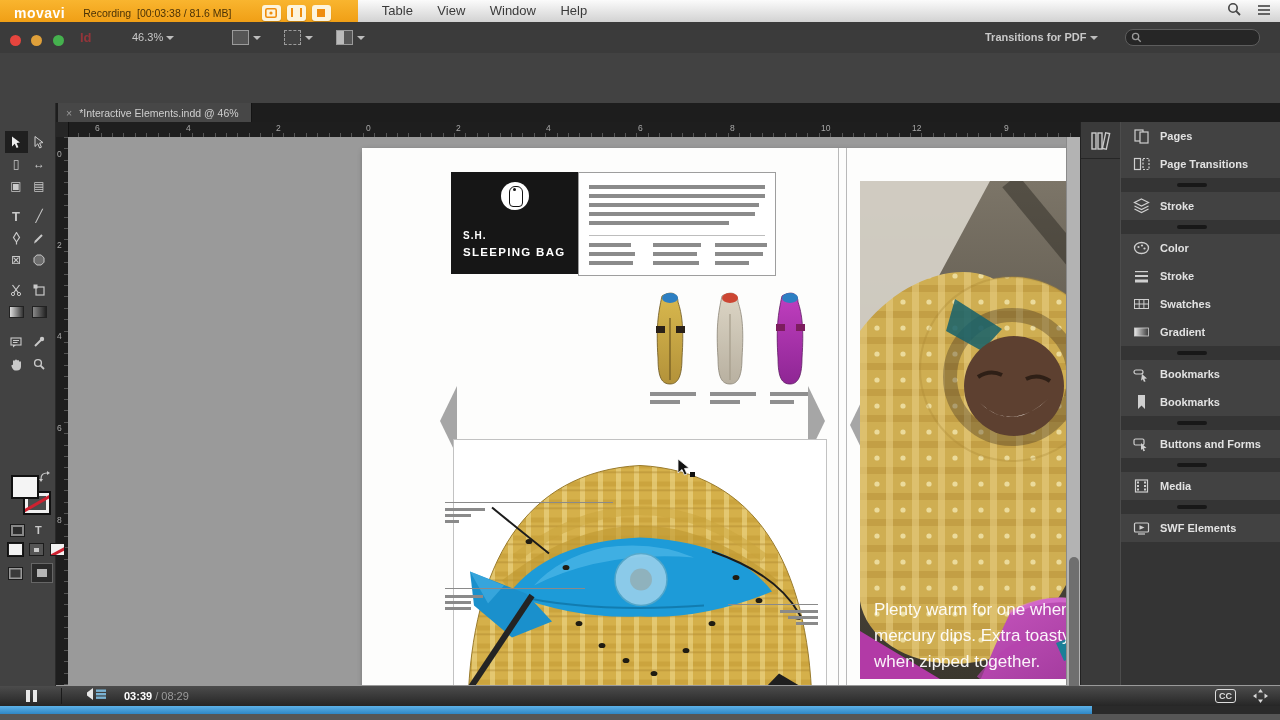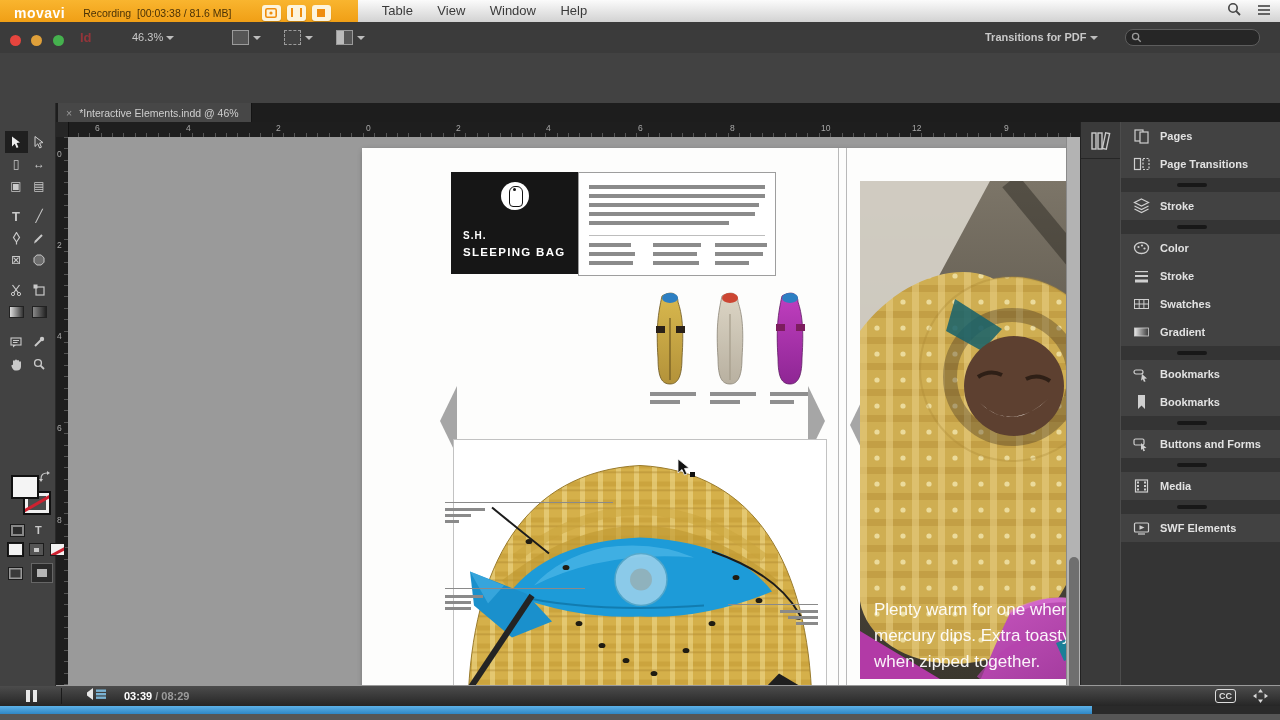--- a/index.html
+++ b/index.html
@@ -120,21 +120,21 @@
   .dgroup{background:#424242;}
   .drow{height:28px;display:flex;align-items:center;gap:10px;padding-left:12px;}
   .drow span{color:#e2e2e2;font-size:11px;font-weight:bold;}
   .dgap{height:14px;position:relative;}
   .dgap::after{content:"";position:absolute;left:56px;top:5px;width:30px;height:4px;background:#181818;border-radius:2px;}
   .dicon{width:17px;height:16px;flex:0 0 17px;}
   
   #player{left:0;top:686px;width:1280px;height:20px;background:linear-gradient(#4c4c4c,#262626);
     display:flex;align-items:center;}
   #ptime{color:#fff;font-size:11px;font-weight:bold;margin-left:14px;}
-  #ptime .tot{color:#9b9b9b;font-weight:bold;}
+  #ptime .tot{color:#9b9b9b;font-weight:normal;}
   #prog{left:0;top:706px;width:1280px;height:8px;background:#2a2a2a;}
   #prog-fill{position:absolute;left:0;top:0;width:1092px;height:8px;
     background:linear-gradient(#5db2e8,#2f87c6);}
   #footer{left:0;top:714px;width:1280px;height:6px;background:#565656;}
   #ccbtn{position:absolute;right:44px;top:3px;border:1.5px solid #ddd;border-radius:3px;color:#ddd;
     font-size:9px;font-weight:bold;padding:0 3px;line-height:12px;}
   svg text{font-family:"Liberation Sans","DejaVu Sans",sans-serif;}
 </style>
 </head>
 <body>

